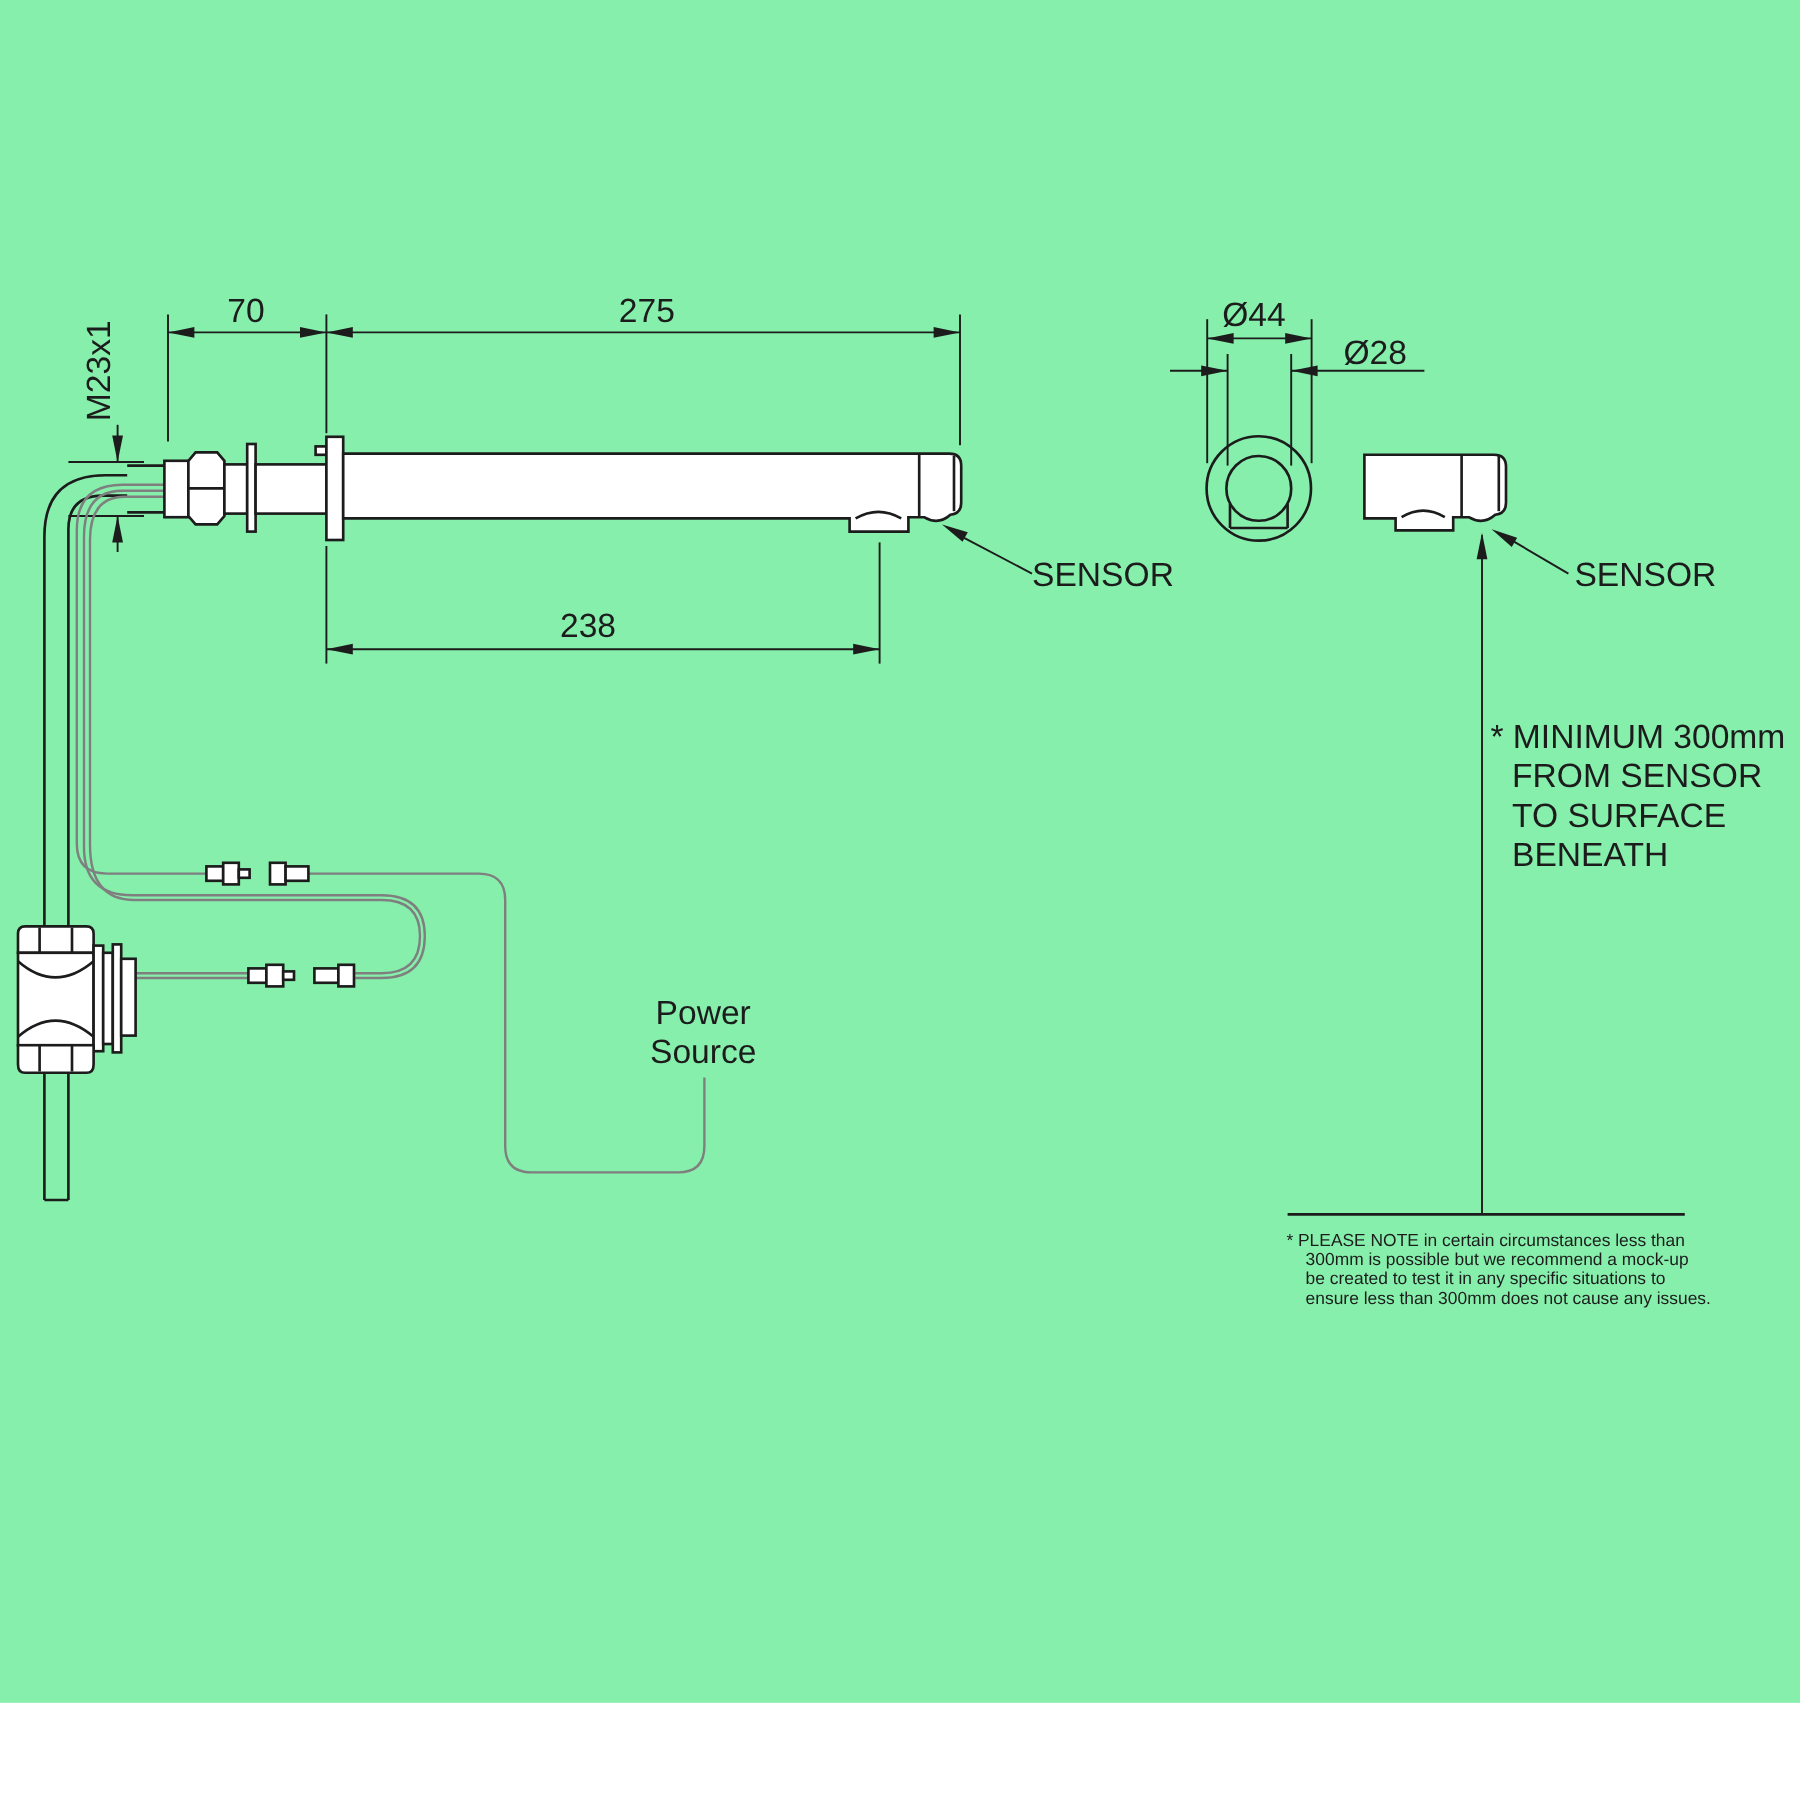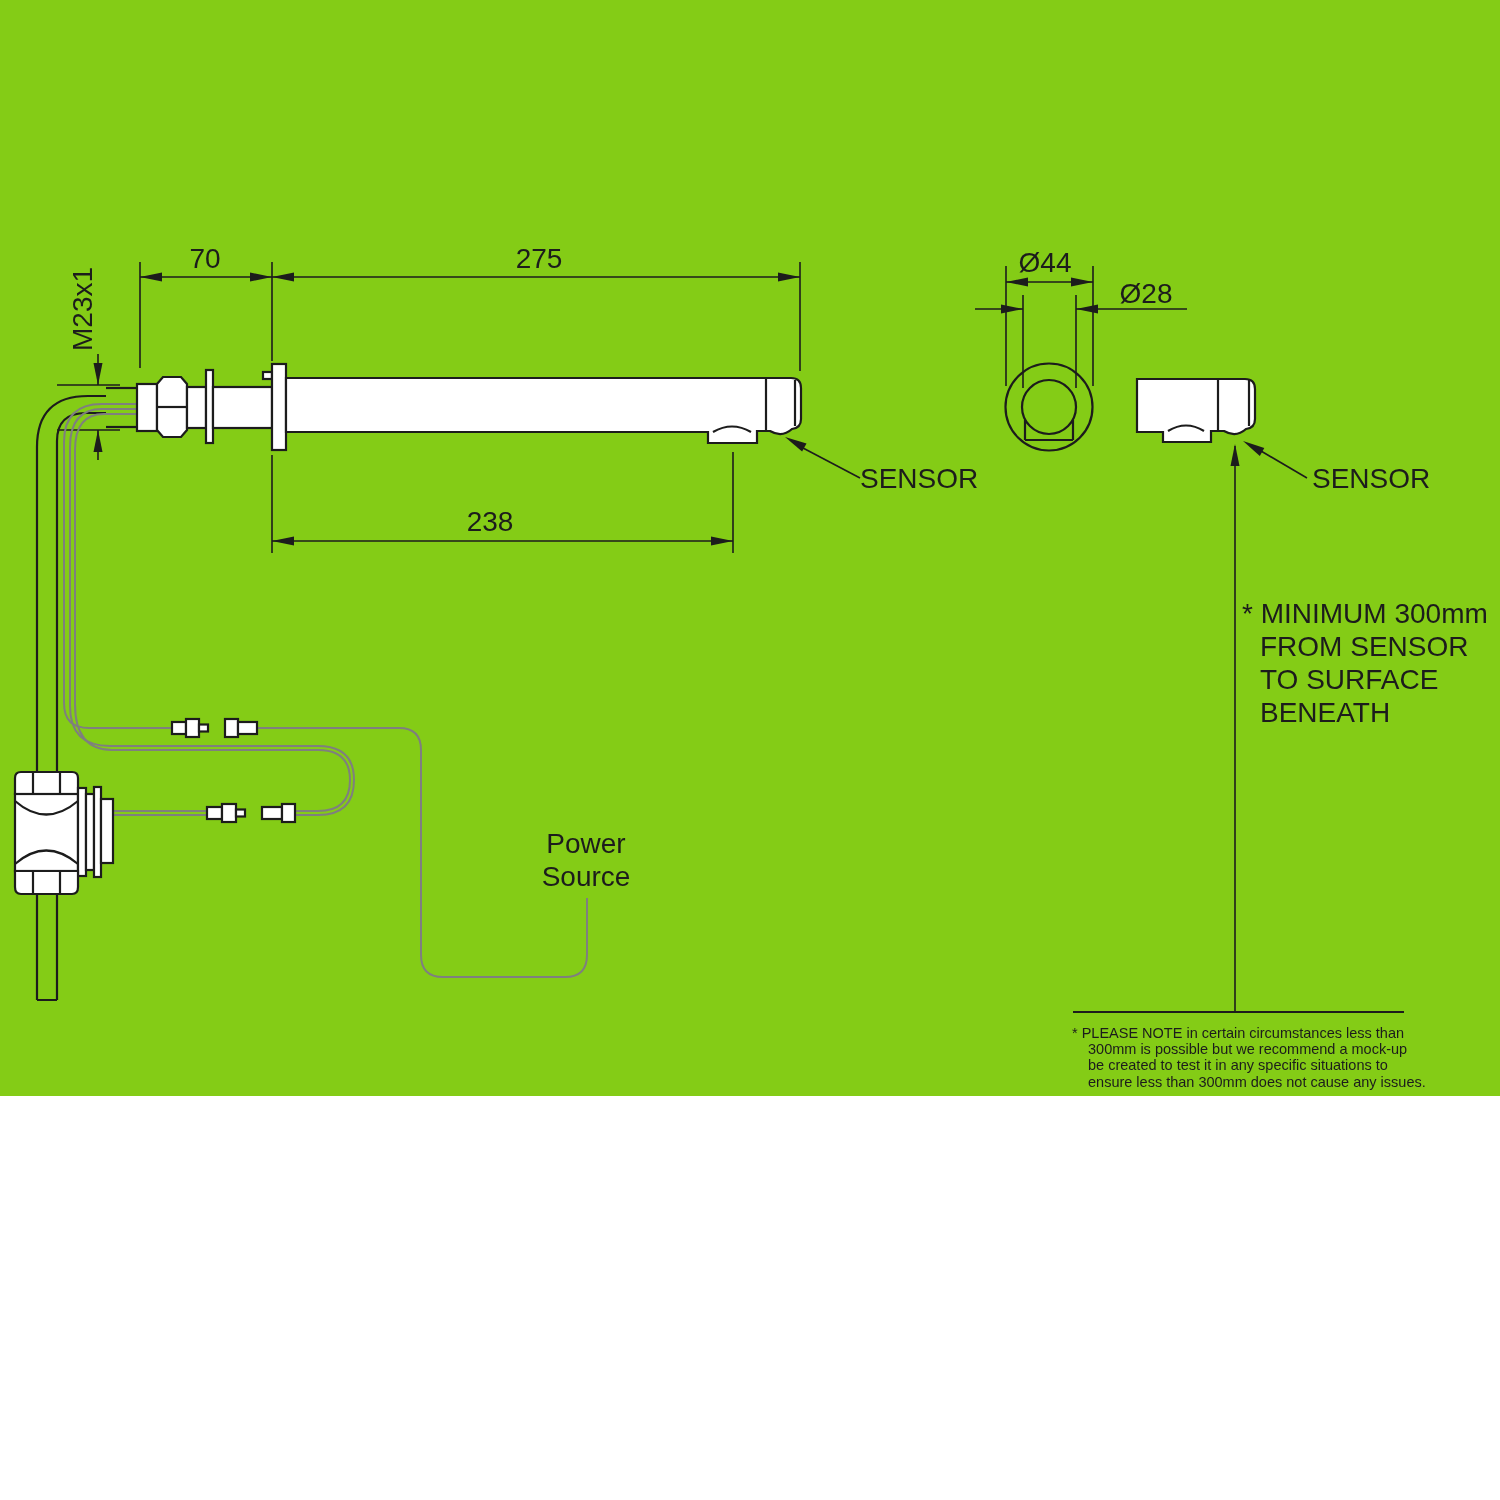--- a/index.html
+++ b/index.html
@@ -6,22 +6,22 @@
     margin: 0;
     padding: 0;
     background: #ffffff;
     width: 1500px;
     height: 1500px;
     overflow: hidden;
   }
   #stage {
     position: relative;
     width: 1500px;
-    height: 1096px;
-    background: #84cc16;
+    height: 1419px;
+    background: #86efac;
   }
   svg {
     display: block;
     font-family: "Liberation Sans", sans-serif;
   }
   .ink   { stroke: #1c1c1c; fill: none; stroke-width: 2.2; }
   .inkf  { stroke: #1c1c1c; fill: #ffffff; stroke-width: 2.2; }
   .dim   { stroke: #1c1c1c; fill: none; stroke-width: 1.6; }
   .cable { stroke: #7f7f7f; fill: none; stroke-width: 2; }
   .arrow { fill: #1c1c1c; stroke: none; }

